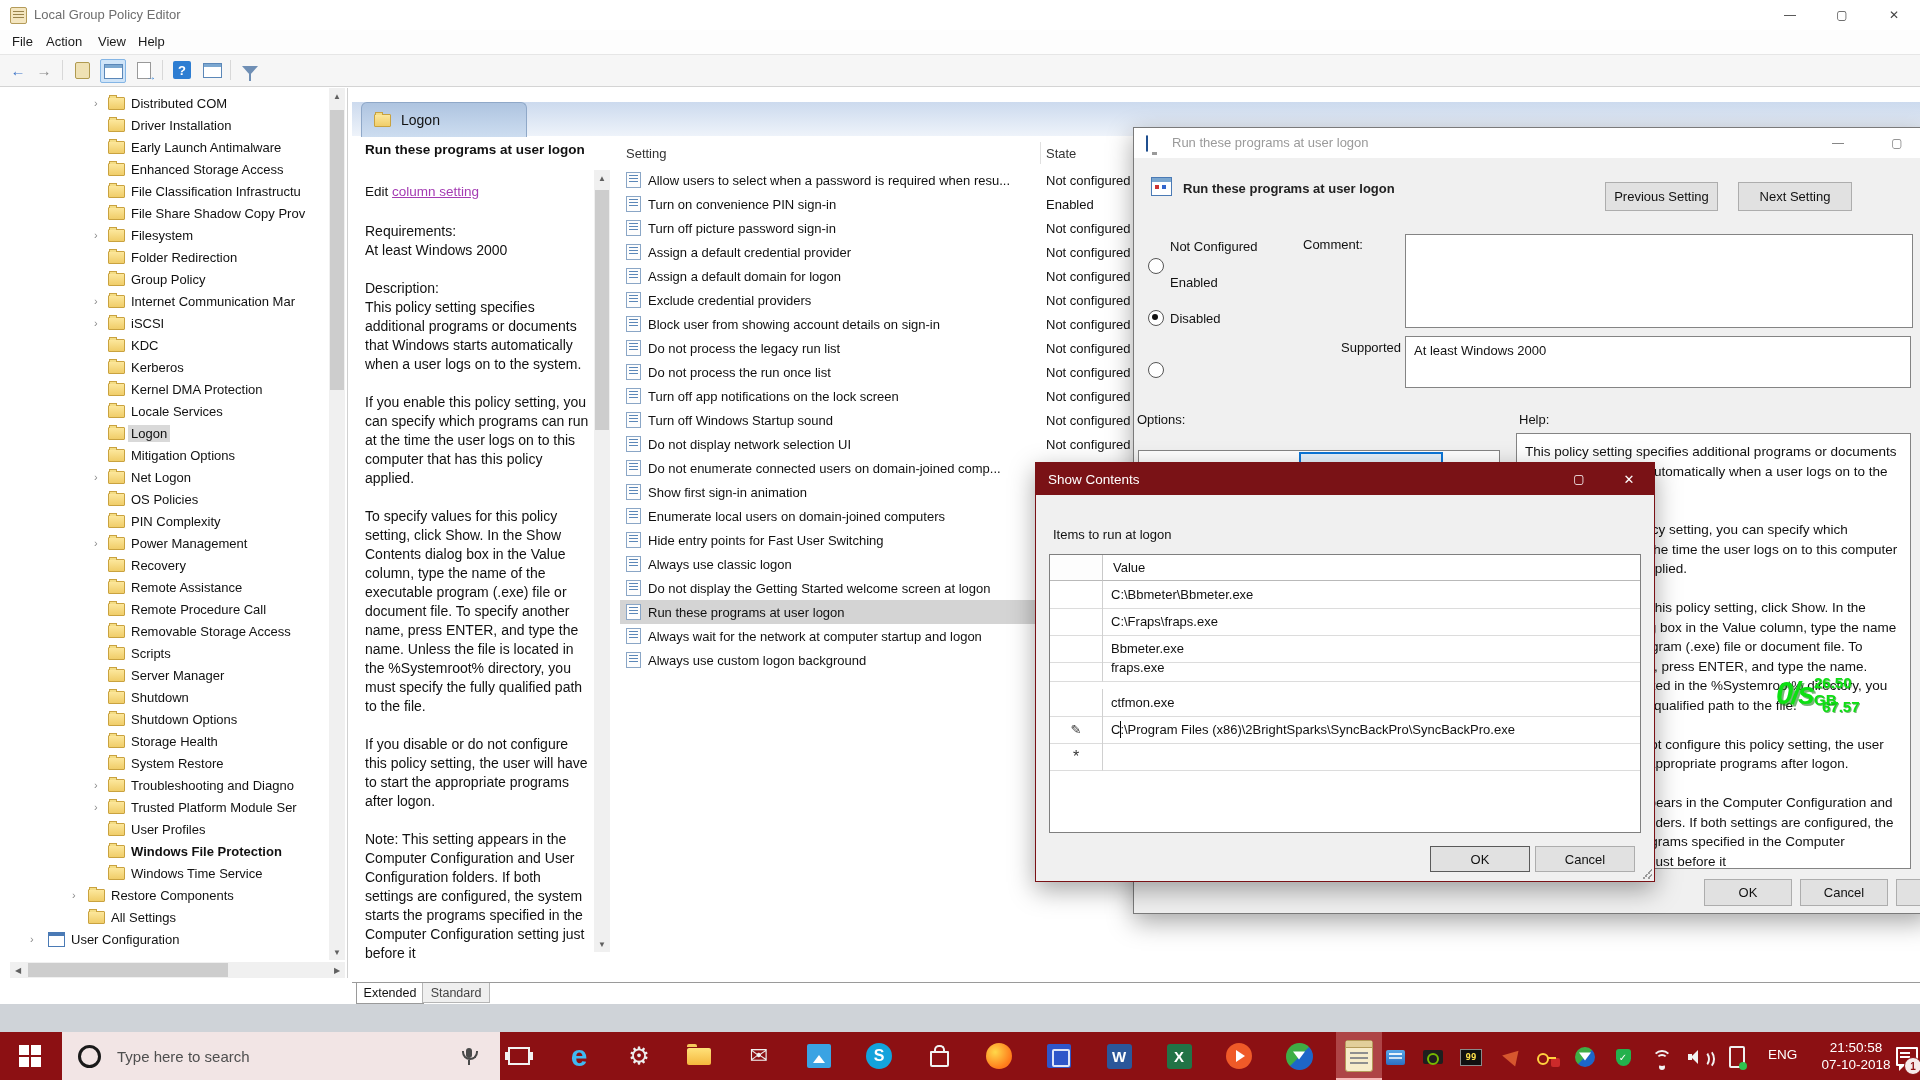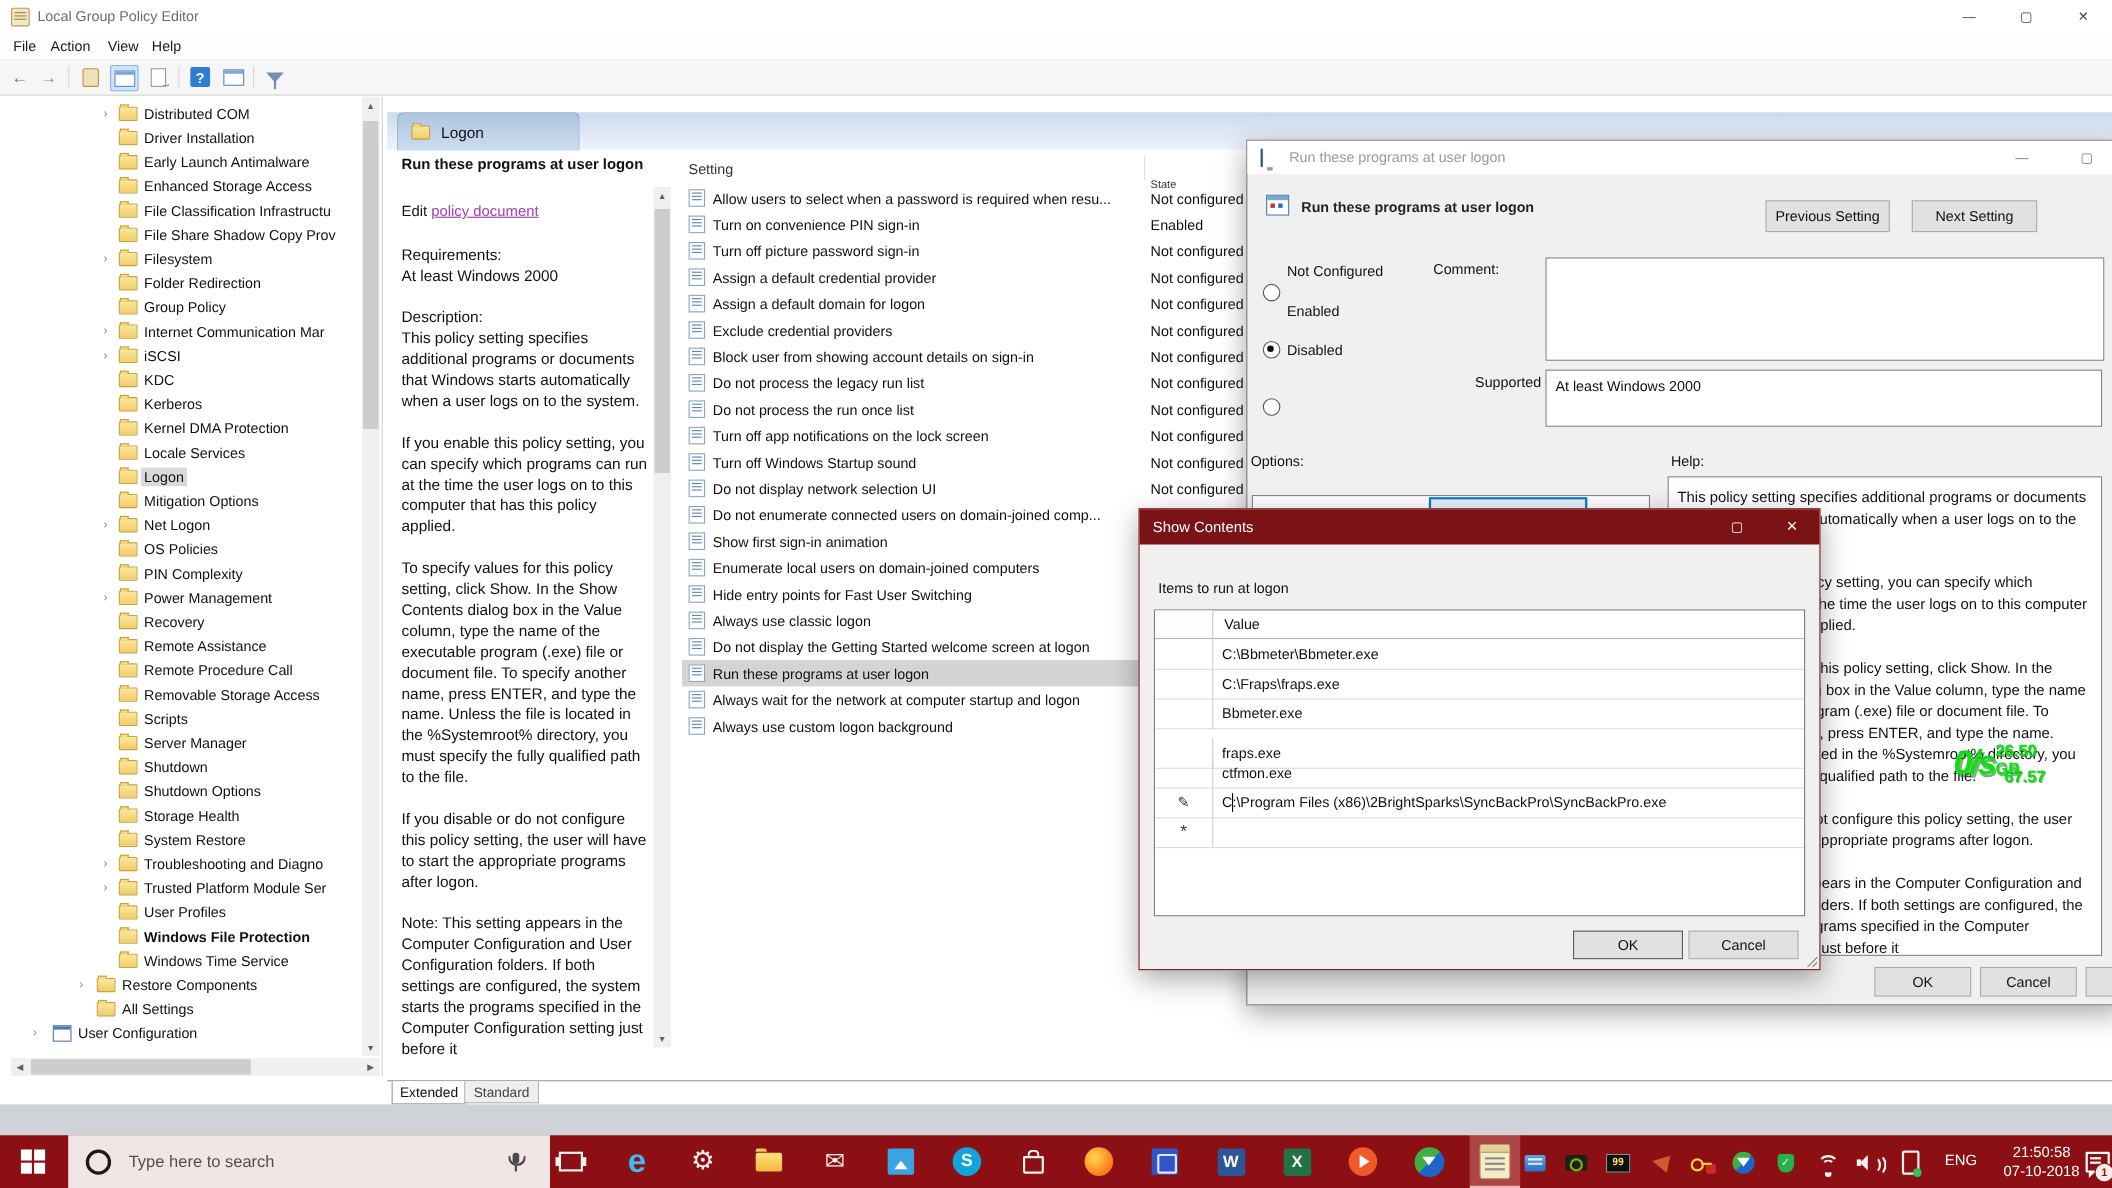--- a/index.html
+++ b/index.html
@@ -370,21 +370,21 @@
   <div class="abs" style="left:347px;top:88px;width:1px;height:890px;background:#d0d0d0;"></div>
 
   <div class="abs" style="left:352px;top:102px;width:1568px;height:34px;background:linear-gradient(#ccdaee,#eef3fa);"></div>
   <div class="abs" style="left:361px;top:102px;width:152px;height:34px;background:linear-gradient(#aec4e0,#cdddf0);border:1px solid #8fa8c8;border-bottom:none;border-radius:6px 6px 0 0;display:flex;align-items:center;padding-left:12px;gap:10px;">
     <span class="folder"></span>
     <span style="font-size:14px;">Logon</span>
   </div>
 
   <div class="abs" style="left:365px;top:142px;width:232px;font-weight:bold;font-size:13.5px;">Run these programs at user logon</div>
   <div class="abs" style="left:365px;top:184px;font-size:13.5px;">
-    <span>Edit </span><span style="color:#a43bb3;text-decoration:underline;">policy document</span>
+    <span>Edit </span><span style="color:#a43bb3;text-decoration:underline;">column setting</span>
   </div>
   <div class="abs" style="left:365px;top:222px;width:226px;height:756px;overflow:hidden;font-size:14px;line-height:19px;white-space:pre-line;">Requirements:
 At least Windows 2000
 
 Description:
 This policy setting specifies additional programs or documents that Windows starts automatically when a user logs on to the system.
 
 If you enable this policy setting, you can specify which programs can run at the time the user logs on to this computer that has this policy applied.
 
 To specify values for this policy setting, click Show. In the Show Contents dialog box in the Value column, type the name of the executable program (.exe) file or document file. To specify another name, press ENTER, and type the name. Unless the file is located in the %Systemroot% directory, you must specify the fully qualified path to the file.
@@ -393,21 +393,21 @@
 
 Note: This setting appears in the Computer Configuration and User Configuration folders. If both settings are configured, the system starts the programs specified in the Computer Configuration setting just before it</div>
 
   <div class="abs sb" style="left:594px;top:170px;width:16px;height:782px;">
     <div class="sb-btn" style="left:0;top:0;width:16px;height:16px;">▲</div>
     <div class="sb-thumb" style="left:1px;top:20px;width:14px;height:240px;"></div>
     <div class="sb-btn" style="left:0;bottom:0;width:16px;height:16px;">▼</div>
   </div>
 
   <div class="abs" style="left:626px;top:146px;font-size:13px;color:#333;">Setting</div>
-  <div class="abs" style="left:1046px;top:146px;font-size:10px;color:#333;margin-top:17px;">State</div>
+  <div class="abs" style="left:1046px;top:146px;font-size:13px;color:#333;">State</div>
   <div class="abs" style="left:1040px;top:142px;width:1px;height:22px;background:#e0e0e0;"></div>
   <div class="abs" id="settings-rows" style="left:620px;top:168px;width:516px;height:510px;">
       <div class="set-row" style="top: 0px;">
         <span class="page-icon" style="position: absolute; left: 6px;"></span>
         <span class="set-label">Allow users to select when a password is required when resu...</span>
         <span class="set-state">Not configured</span>
       </div>
       <div class="set-row" style="top: 24px;">
         <span class="page-icon" style="position: absolute; left: 6px;"></span>
         <span class="set-label">Turn on convenience PIN sign-in</span>
@@ -577,21 +577,21 @@
             <div class="grid-val">C:\Bbmeter\Bbmeter.exe</div>
           </div>
           <div class="grid-row" style="top: 27px;">
             <div class="grid-sel"></div>
             <div class="grid-val">C:\Fraps\fraps.exe</div>
           </div>
           <div class="grid-row" style="top: 54px;">
             <div class="grid-sel"></div>
             <div class="grid-val">Bbmeter.exe</div>
           </div>
-          <div class="grid-row" style="top: 90px; text-align: right;">
+          <div class="grid-row" style="top: 73px; text-align: right;">
             <div class="grid-sel"></div>
             <div class="grid-val">fraps.exe</div>
           </div>
           <div class="grid-row" style="top: 108px;">
             <div class="grid-sel"></div>
             <div class="grid-val">ctfmon.exe</div>
           </div>
           <div class="grid-row" style="top: 135px;">
             <div class="grid-sel" style="font-size: 13px;">✎</div>
             <div class="grid-val">C:\Program Files (x86)\2BrightSparks\SyncBackPro\SyncBackPro.exe</div>

